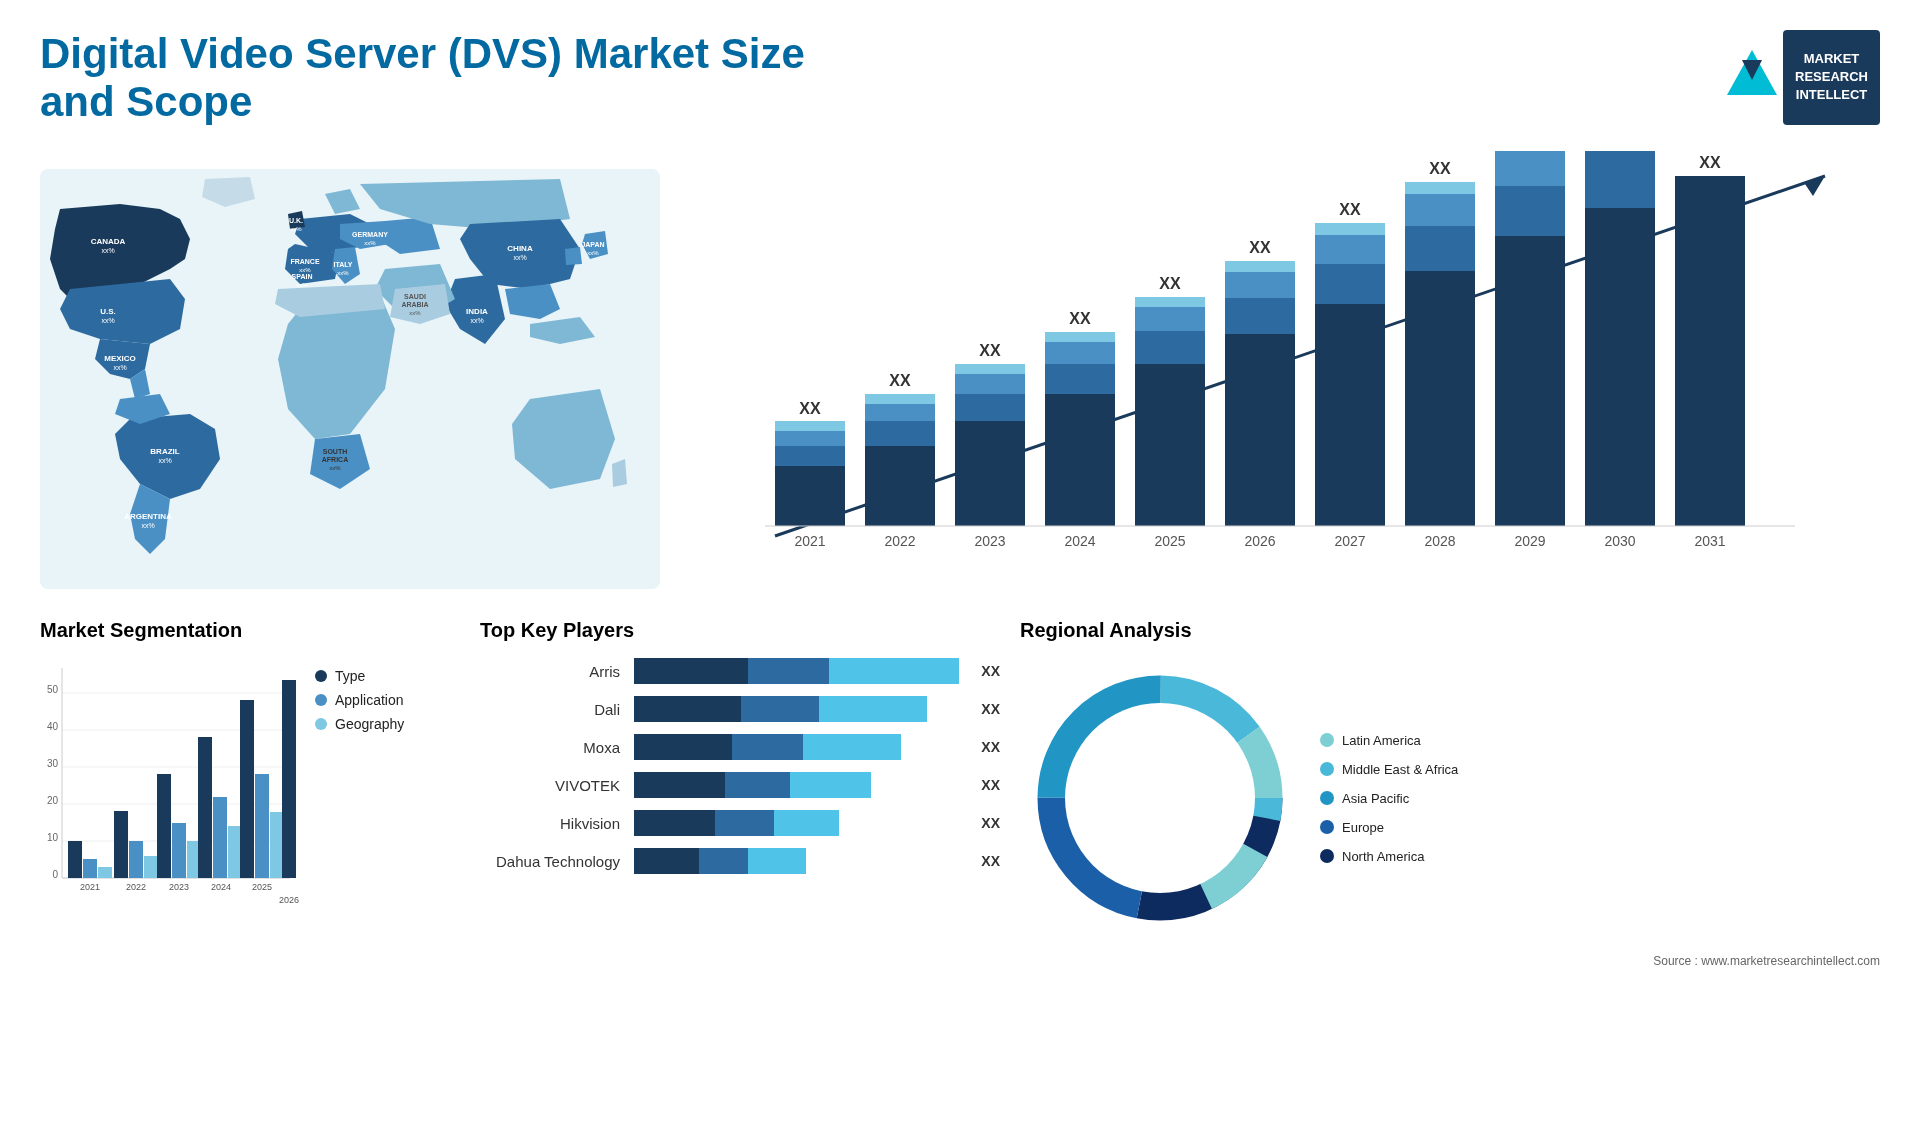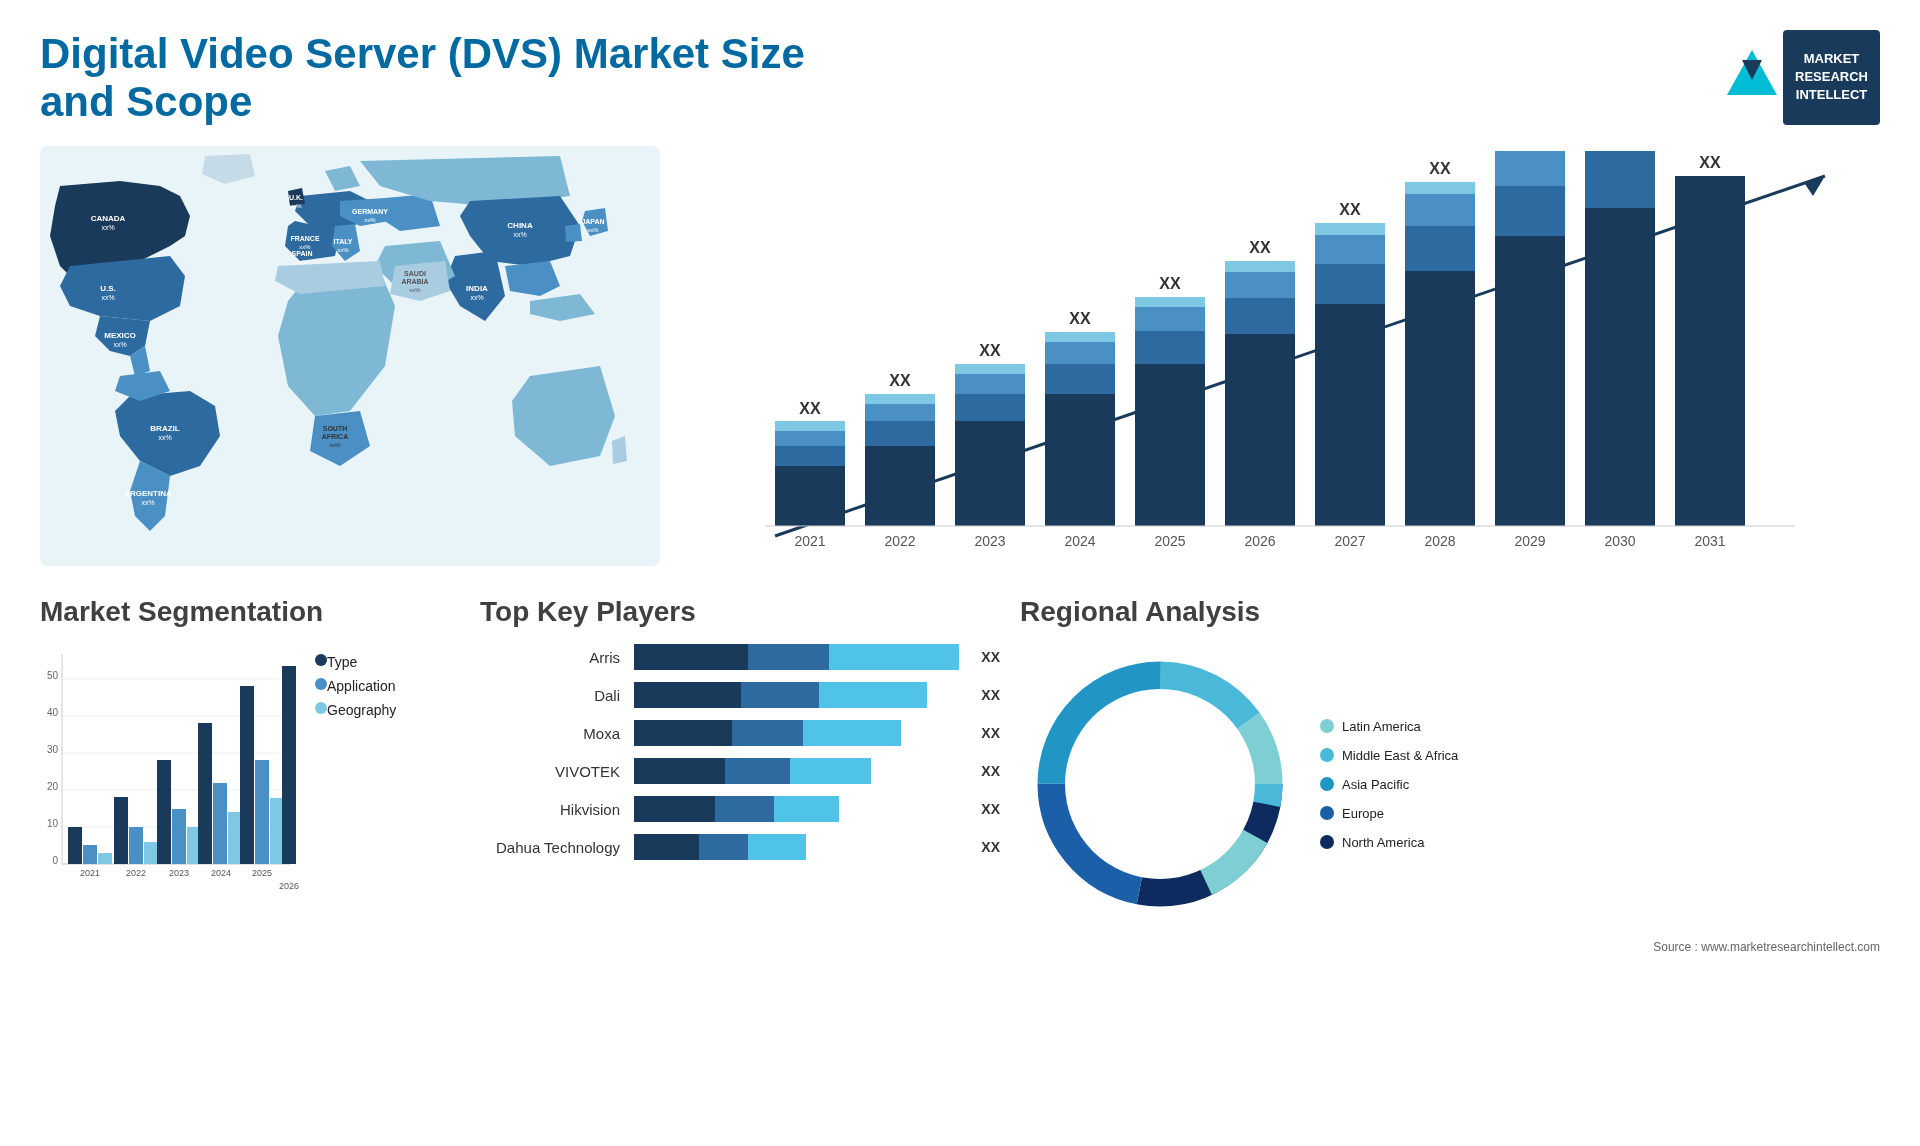--- a/index.html
+++ b/index.html
@@ -39,20 +39,21 @@
       line-height: 1.4;
     }
     .top-section {
       display: flex;
       gap: 30px;
       margin-bottom: 30px;
     }
     .map-section {
       flex: 0 0 620px;
       position: relative;
+      margin-top: 23px;
     }
     .chart-section {
       flex: 1;
     }
     
     .map-container {
       width: 620px;
       height: 420px;
       position: relative;
     }
@@ -71,33 +72,35 @@
     .market-seg {
       flex: 0 0 420px;
     }
     .top-players {
       flex: 0 0 520px;
     }
     .regional {
       flex: 1;
     }
     .section-title {
-      font-size: 28px;
+      font-size: 20px;
       font-weight: 700;
       margin-bottom: 16px;
-      color: #404040;
+      color: #000000;
     }
     .legend {
       display: flex;
       flex-direction: column;
       gap: 8px;
       margin-top: 10px;
     }
     .legend-item {
       display: flex;
+      align-items: center;
+      gap: 8px;
       font-size: 14px;
     }
     .legend-dot {
       width: 12px;
       height: 12px;
       border-radius: 50%;
       flex-shrink: 0;
     }
     
     .players-list {

